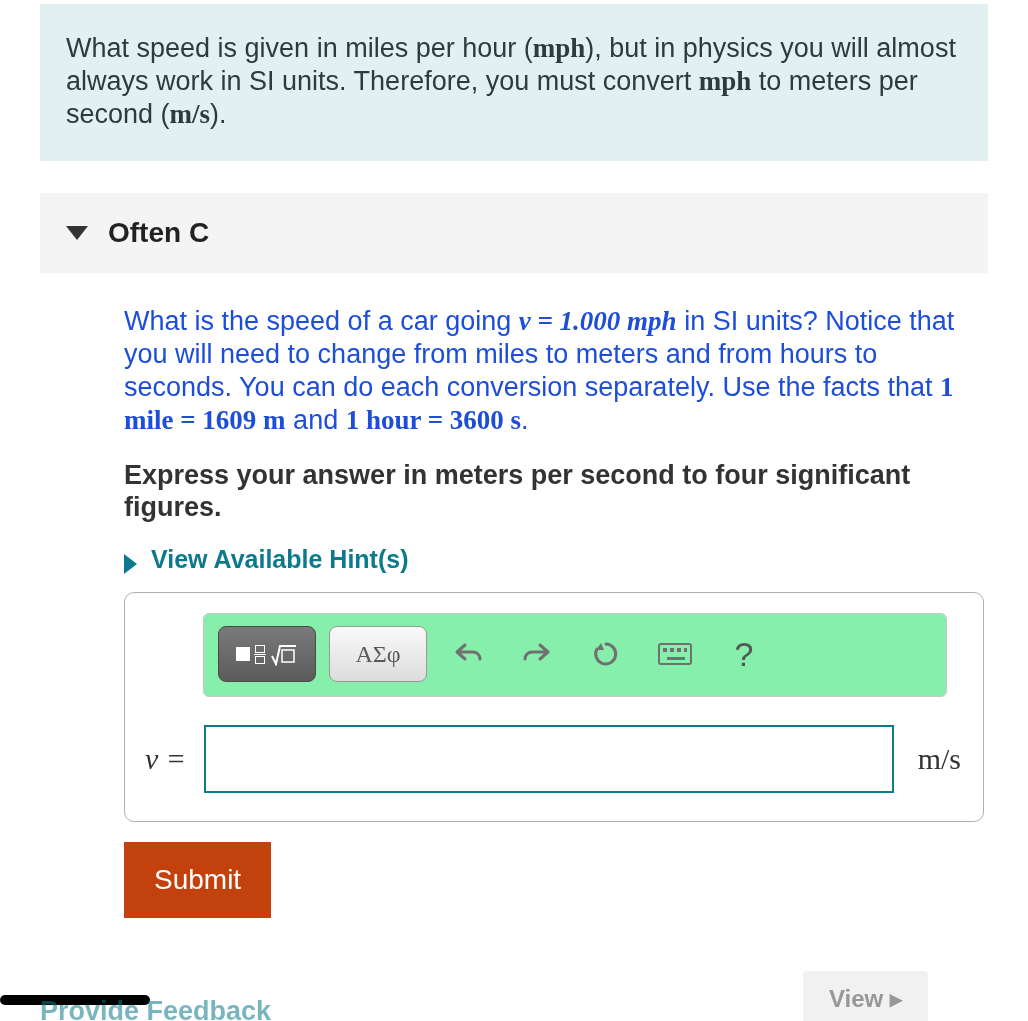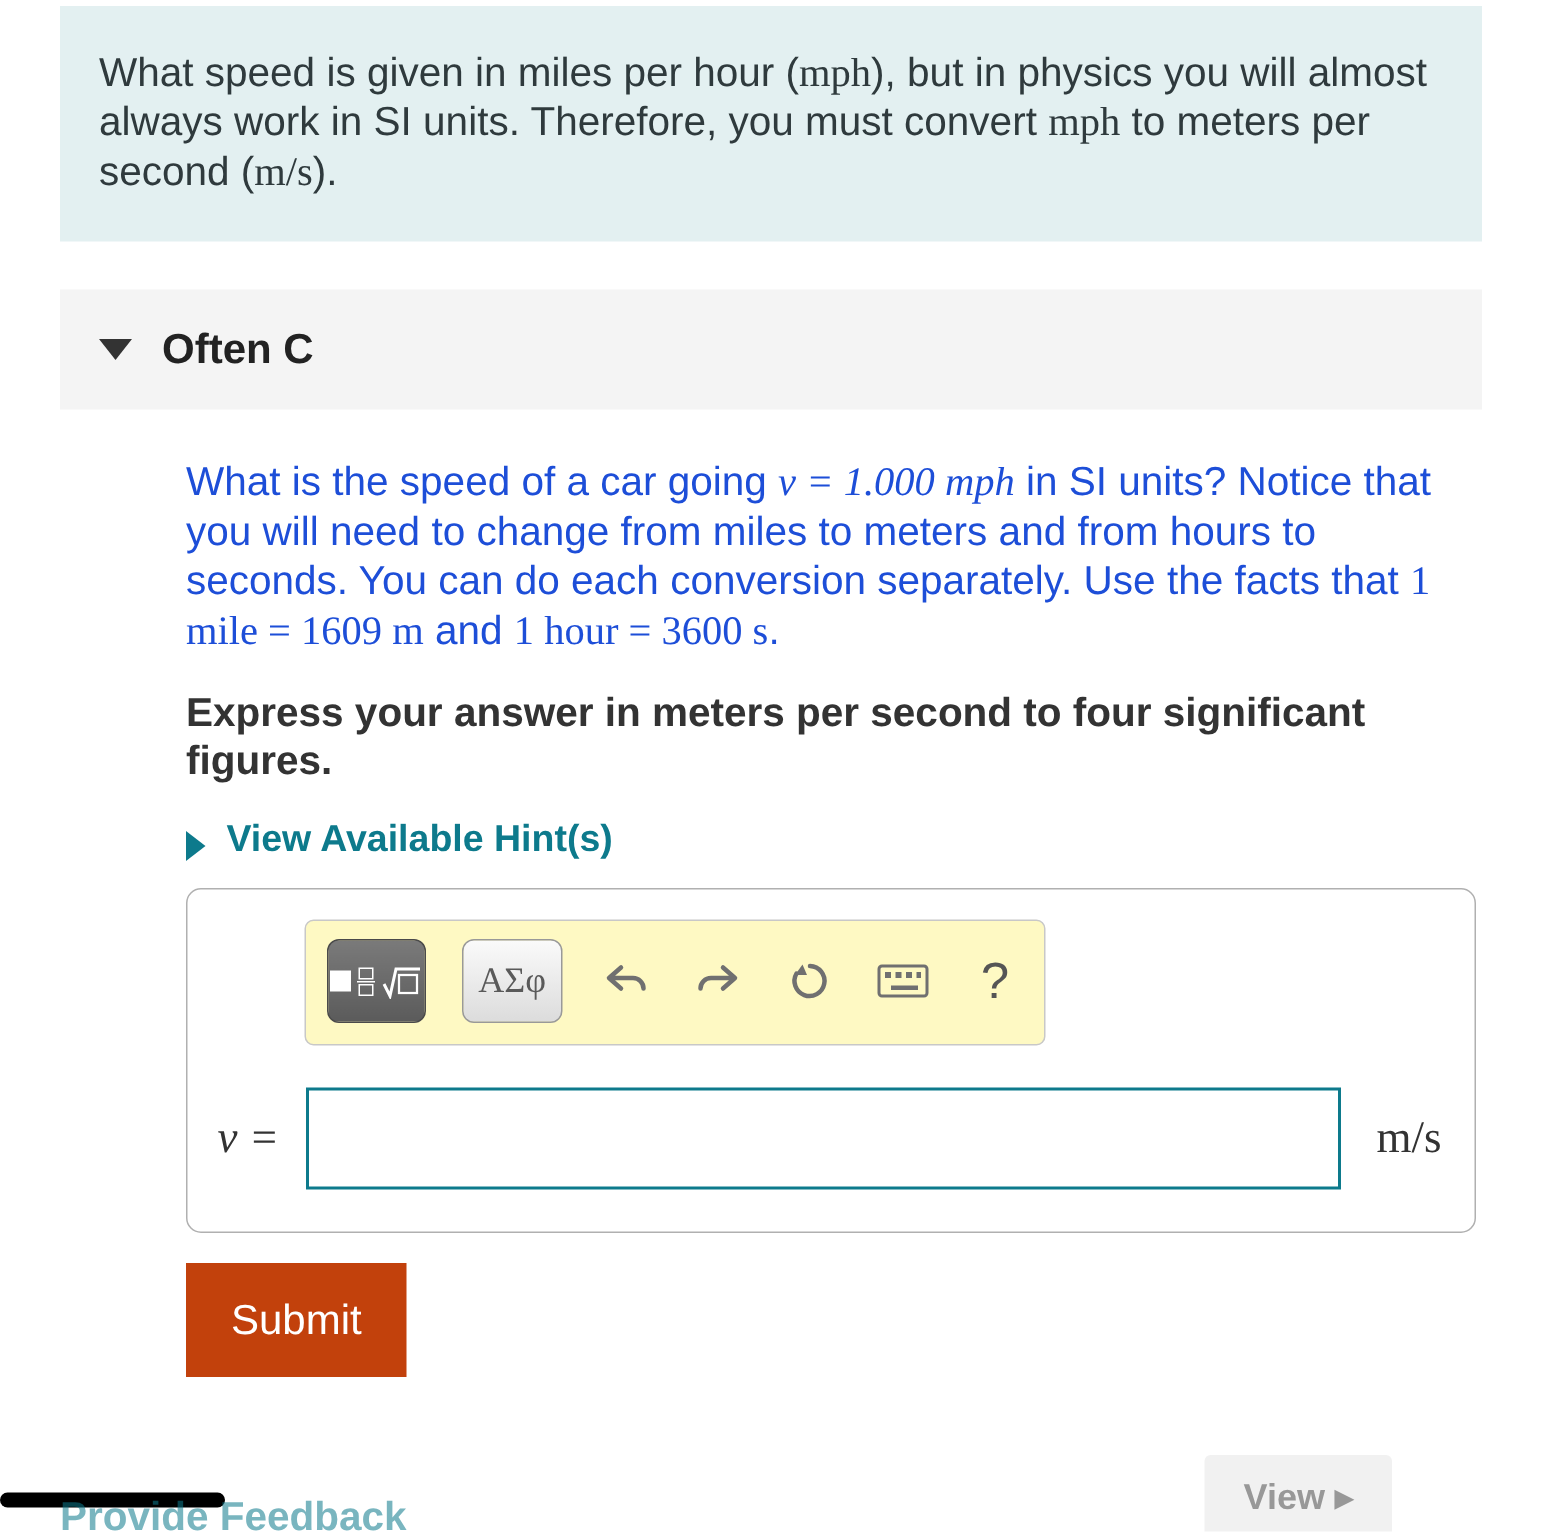--- a/index.html
+++ b/index.html
@@ -13,21 +13,21 @@
   }
   .wrap { padding: 0 40px 0 40px; }
   .intro-box {
     background: #e3f0f1;
     padding: 28px 26px 30px 26px;
     margin-top: 4px;
     color: #2f3a3d;
     font-size: 27px;
     line-height: 1.22;
   }
-  .serif { font-family: Georgia, 'Times New Roman', serif; }
+  .serif { font-family: Georgia, 'Times New Roman', serif; font-weight: bold; }
   .part-header {
     background: #f4f4f4;
     margin-top: 32px;
     padding: 24px 26px;
     display: flex;
     align-items: center;
     gap: 20px;
     cursor: pointer;
   }
   .caret-down {
@@ -73,29 +73,29 @@
     border-bottom: 10px solid transparent;
     border-left: 13px solid #0d7a8c;
   }
   .answer-box {
     border: 1px solid #b0b0b0;
     border-radius: 10px;
     padding: 0;
     margin-top: 10px;
   }
   .toolbar-region {
-    background: #fef9c3;
+    background: #86efac;
     border: 1px solid #c8c8c8;
     border-radius: 6px;
     margin: 20px 0 0 78px;
-    width: 494px;
+    width: 744px;
     padding: 12px 14px 14px 14px;
     display: flex;
     align-items: center;
-    gap: 24px;
+    gap: 13px;
   }
   .tb-btn {
     display: inline-flex;
     align-items: center;
     justify-content: center;
     height: 56px;
     border-radius: 8px;
     cursor: pointer;
   }
   .tb-math {

